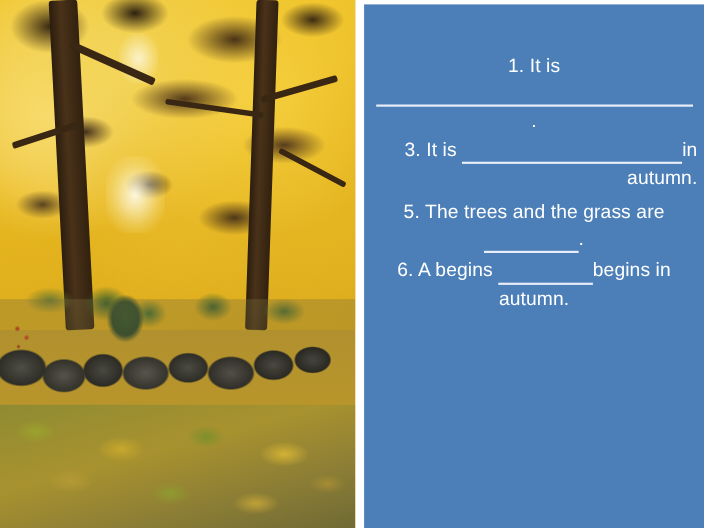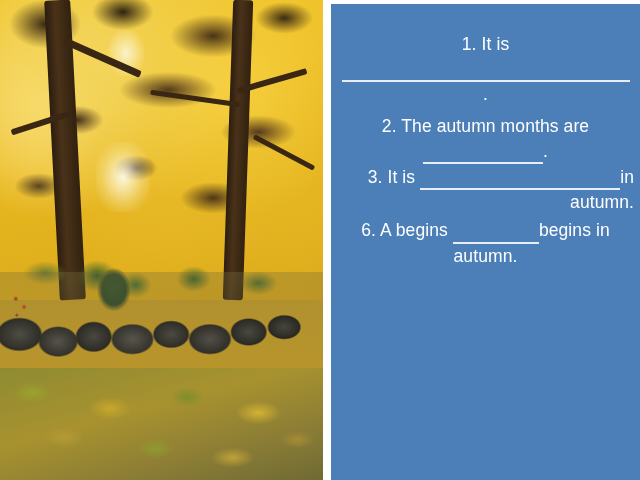--- a/index.html
+++ b/index.html
@@ -154,21 +154,21 @@
     margin: 0;
     padding: 0;
     list-style: none;
     text-align: center;
     color: #ffffff;
     font-size: 17.5px;
     line-height: 1.44;
     letter-spacing: 0.1px;
   }
   .q { margin: 0; padding: 0; }
-  .q.q1 { margin-top: 28px; }
+  .q.q1 { margin-top: 43px; }
   .q.q2 { margin-top: 6px; }
   .q.q3 { margin-top: 1px; text-align: right; }
   .q.q4 { margin-top: 25px; }
   .q.q5 { margin-top: 6px; }
   .q.q6 { margin-top: 3px; }
 
   .blank {
     display: inline-block;
     border-bottom: 2px solid #e8eef7;
     vertical-align: bottom;
@@ -204,32 +204,33 @@
   <div class="panel">
     <div class="lines">
 
       <p class="q q1">
         <span>1.</span>
         <span>It is</span>
         <span class="blank full"></span>
         <span>.</span>
       </p>
 
-      <p class="q q2">
-        <span>2.</span>
-        <span>The autumn months are</span><span class="blank mid"></span><span>.</span>
-      </p>
 
       <p class="q q3">
         <span>3.</span>
         <span>It is</span>
         <span class="blank wide"></span><span>in autumn.</span>
       </p>
 
 
+      <p class="q q5">
+        <span>5.</span>
+        <span>The trees and the grass are</span>
+        <span class="blank short"></span><span>.</span>
+      </p>
 
       <p class="q q6">
         <span>6.</span>
         <span>A begins</span>
         <span class="blank short"></span><span>begins in autumn.</span>
       </p>
 
     </div>
   </div>
 

